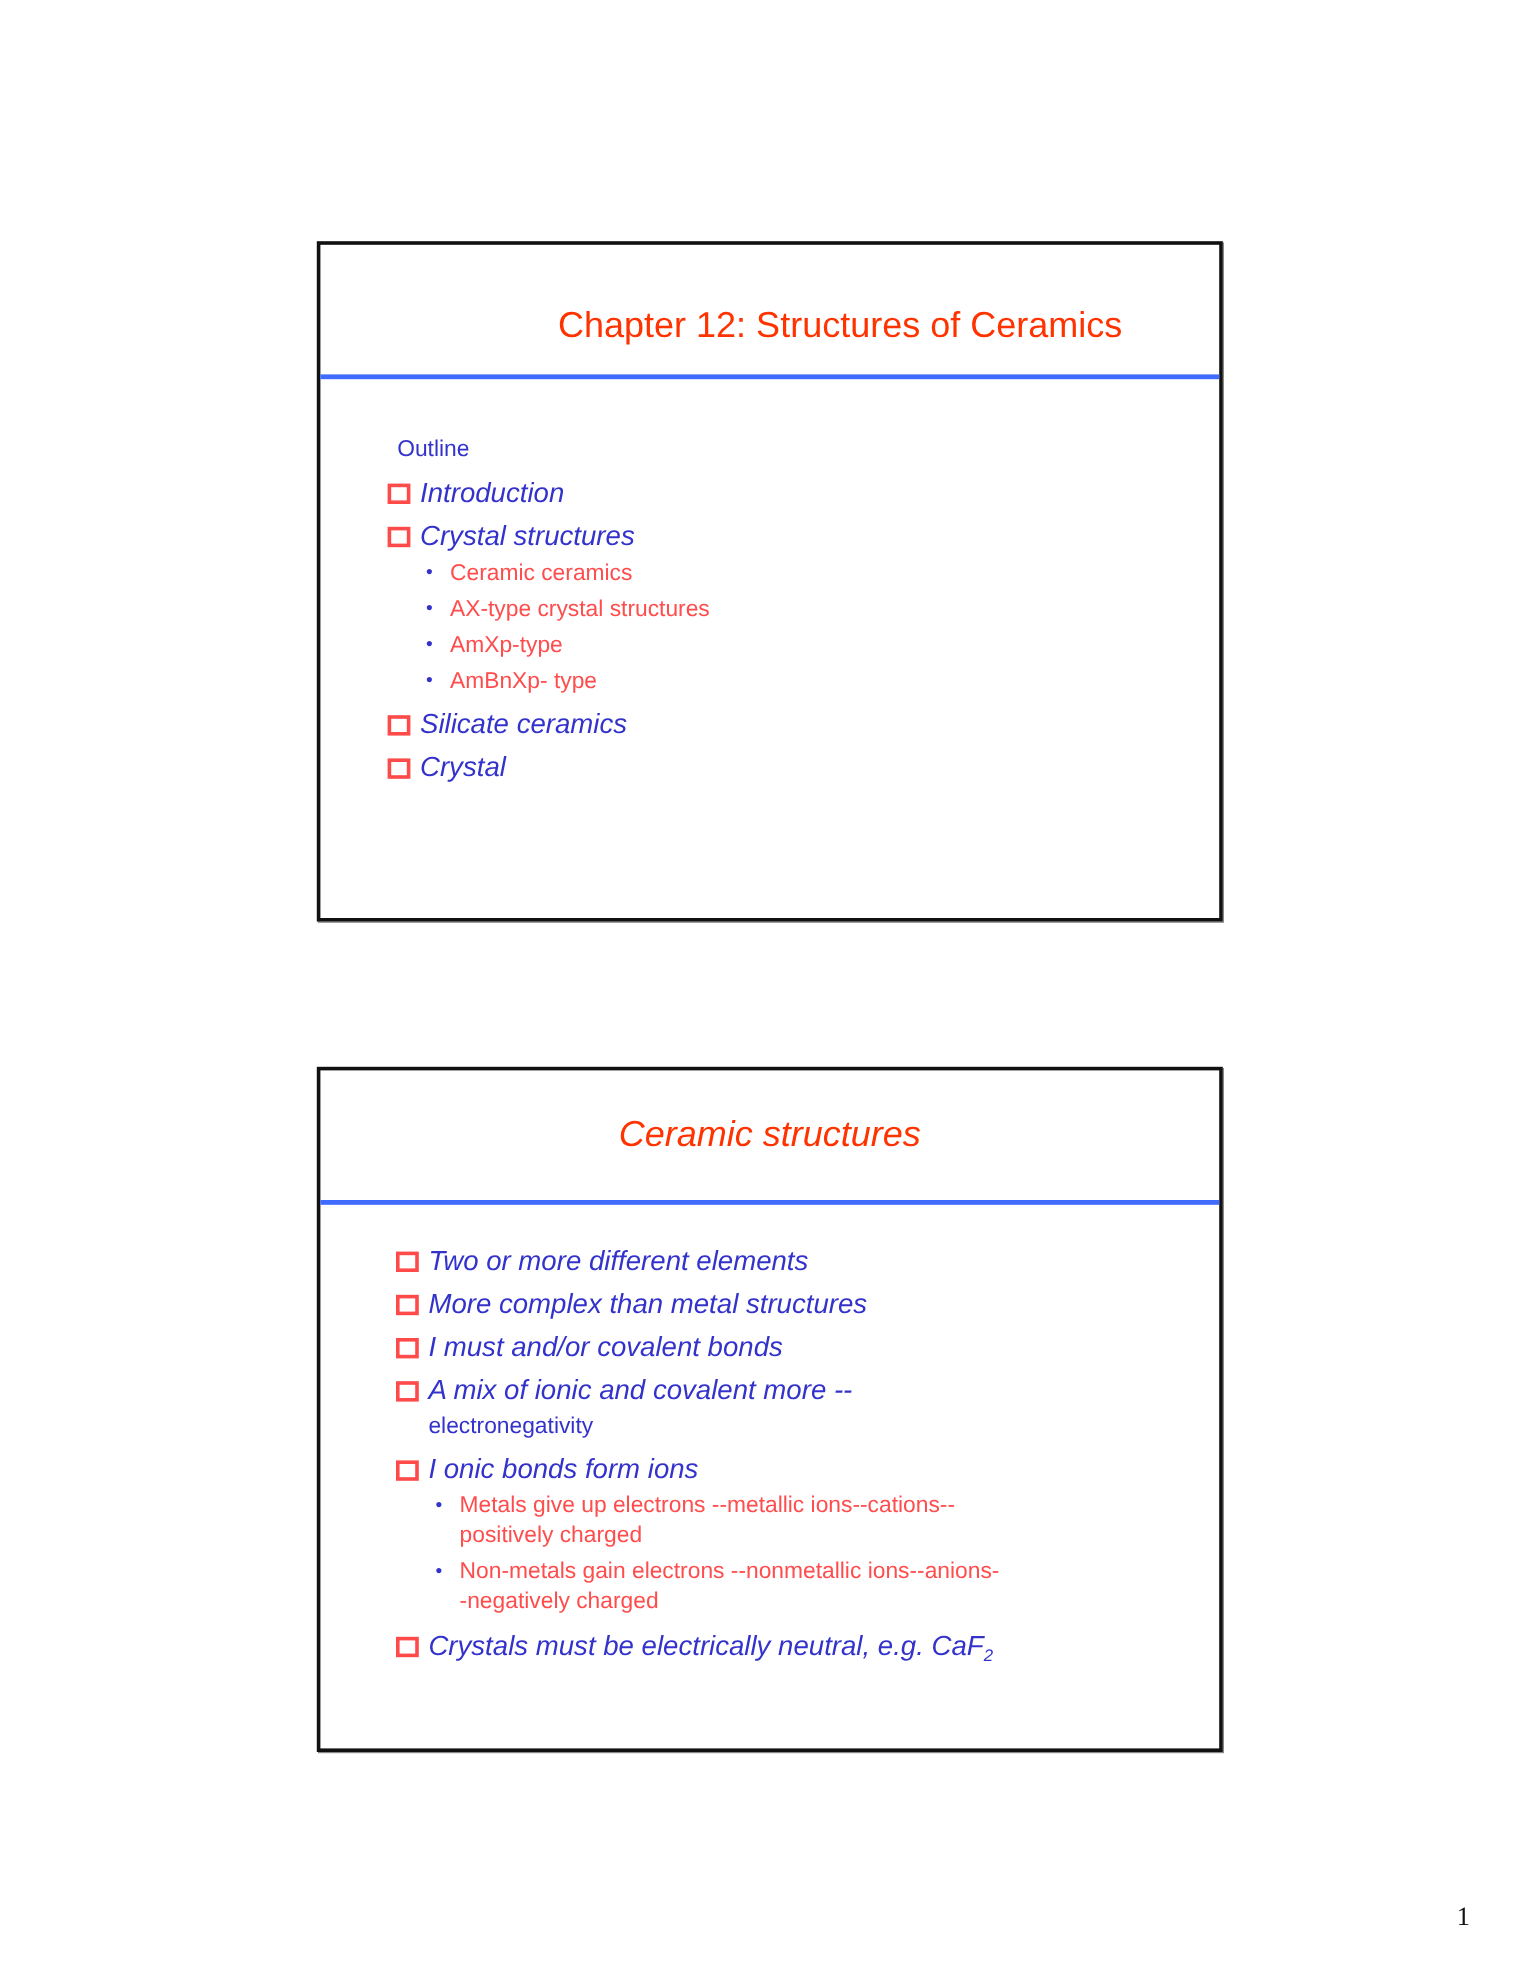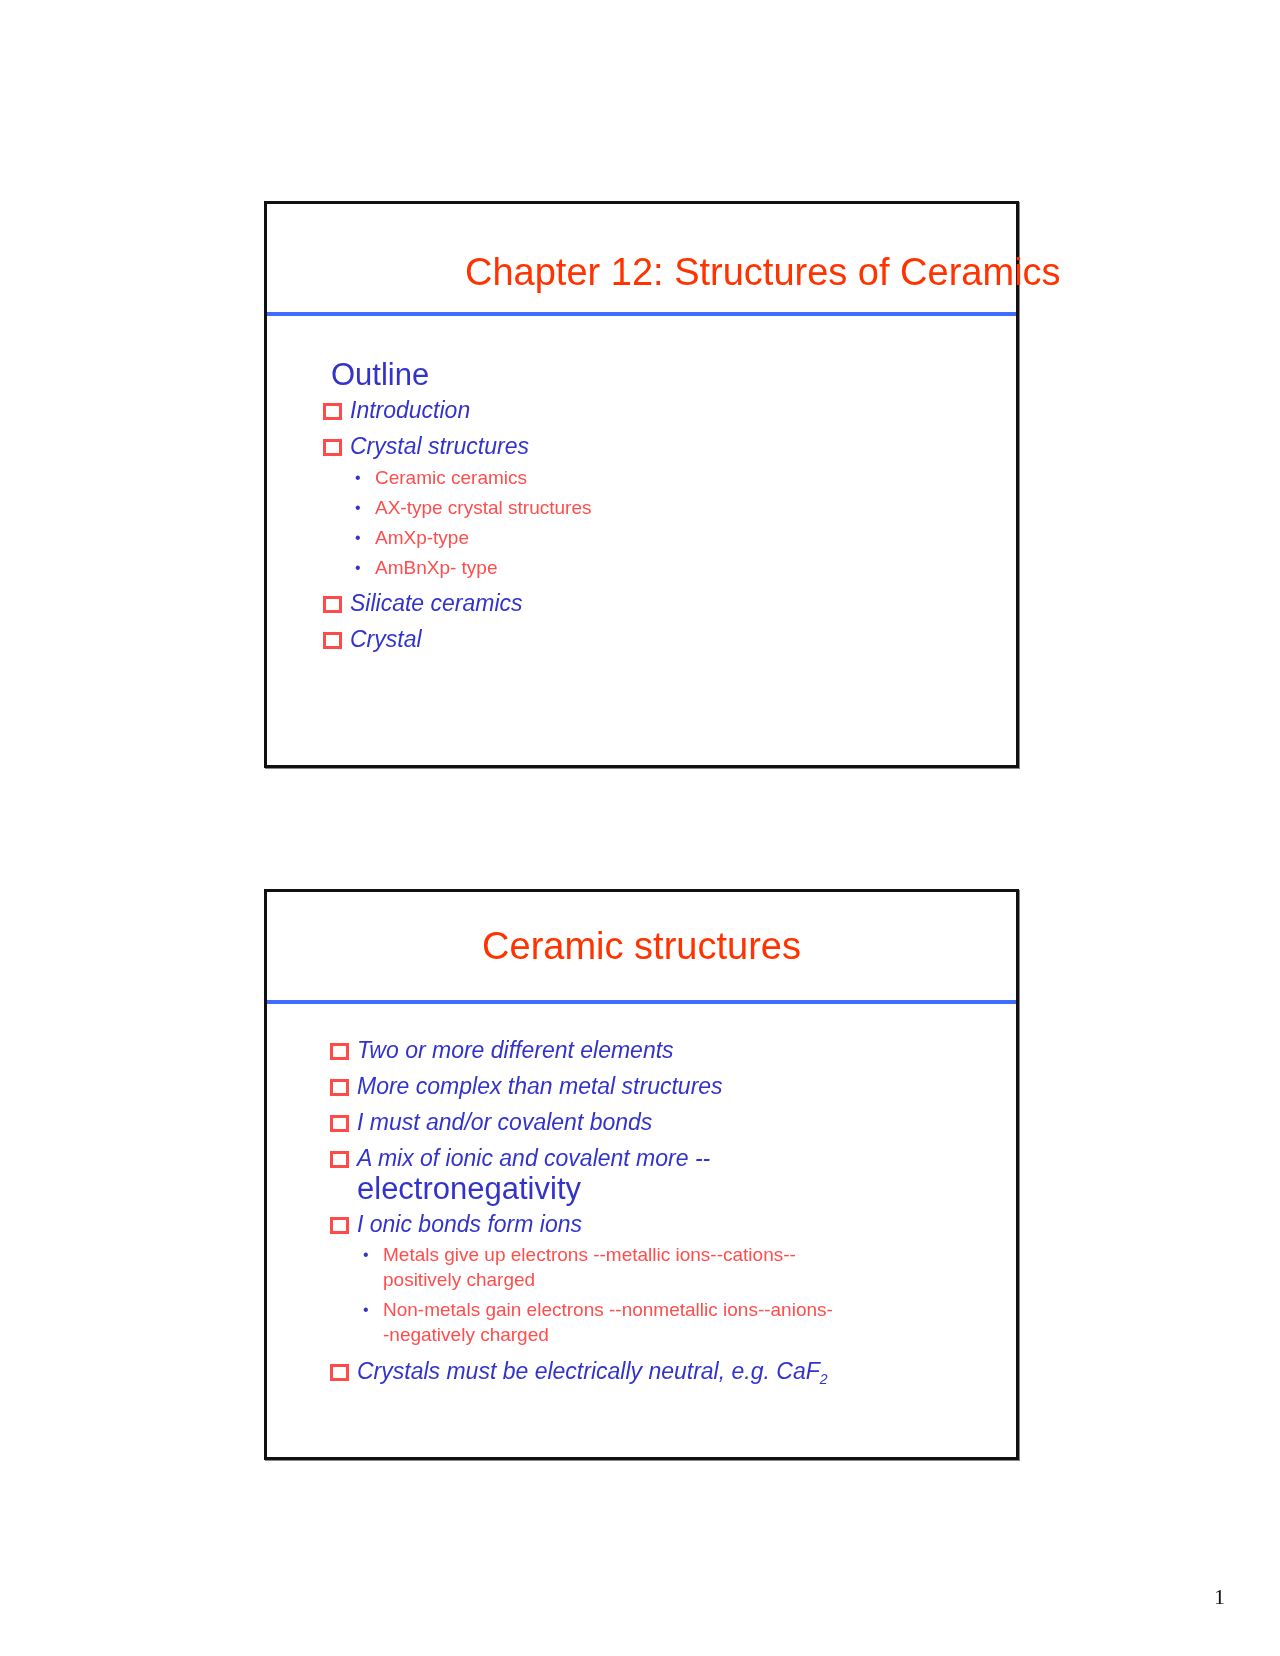--- a/index.html
+++ b/index.html
@@ -3,35 +3,35 @@
   <meta charset="utf-8">
   <style>
     html, body { margin: 0; padding: 0; background: #ffffff; }
     body { width: 1280px; height: 1656px; position: relative; overflow: hidden;
            font-family: "Liberation Sans", "DejaVu Sans", sans-serif; }
     .slide { position: absolute; left: 264px; width: 749px; border: 3px solid #111111;
              box-sizing: content-box; background: #ffffff; box-shadow: 1px 1px 0 #888; }
     .slide-1 { top: 201px; height: 561px; }
     .slide-2 { top: 889px; height: 565px; }
     .title { position: absolute; left: 0; right: 0; margin: 0; font-weight: normal;
-             color: #ff3300; font-size: 38px; line-height: 34px; white-space: nowrap; }
+             color: #ff3300; font-size: 30px; line-height: 34px; white-space: nowrap; }
     .slide-1 .title { top: 51px; left: 198px; }
-    .slide-2 .title { top: 37px; text-align: center; left: 0; right: 0; }
+    .slide-2 .title { top: 37px; text-align: center; left: 0; right: 0; font-style: italic; }
     .rule { position: absolute; left: 0; right: 0; height: 4px; background: #3f6bff; }
     .slide-1 .rule { top: 108px; }
     .slide-2 .rule { top: 108px; }
     .item { position: absolute; left: 0; white-space: nowrap; color: #3333cc; font-size: 23px;
             line-height: 26px; }
     .box { position: absolute; left: 0; top: 6px; width: 13px; height: 11px;
            border: 3px solid #ff4a4a; box-sizing: content-box; }
     .item .txt { position: absolute; left: 27px; top: 0; font-style: italic; }
     .sub { position: absolute; white-space: nowrap; color: #ff4d4d; font-size: 19px; line-height: 24px; }
     .sub .dot { position: absolute; left: 0; top: 0; color: #3333cc; font-size: 16px; }
     .sub .txt { position: absolute; left: 20px; top: 0; }
-    .plain { position: absolute; white-space: nowrap; color: #3333cc; font-size: 31px; line-height: 26px; }
+    .plain { position: absolute; white-space: nowrap; color: #3333cc; font-size: 19px; line-height: 26px; }
     sub.s { font-size: 14px; vertical-align: -5px; line-height: 0; }
     .page-num { position: absolute; left: 1214px; top: 1584px; font-family: "Liberation Serif", "DejaVu Serif", serif;
                 font-size: 22px; color: #111111; }
   </style>
 </head>
 <body>
 
 <div class="slide slide-1">
   <h1 class="title">Chapter 12: Structures of Ceramics</h1>
   <div class="rule"></div>

